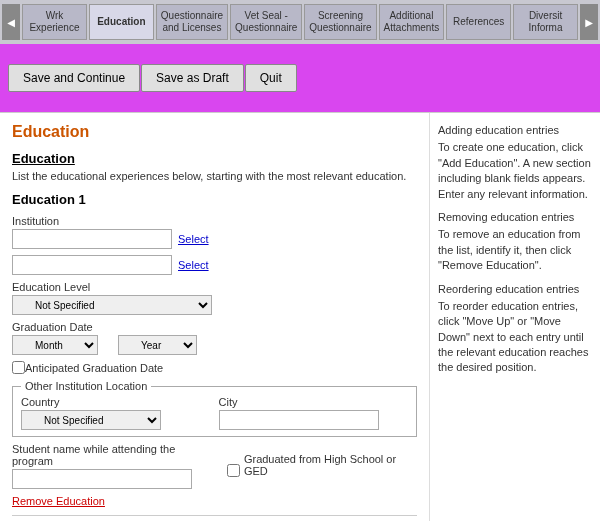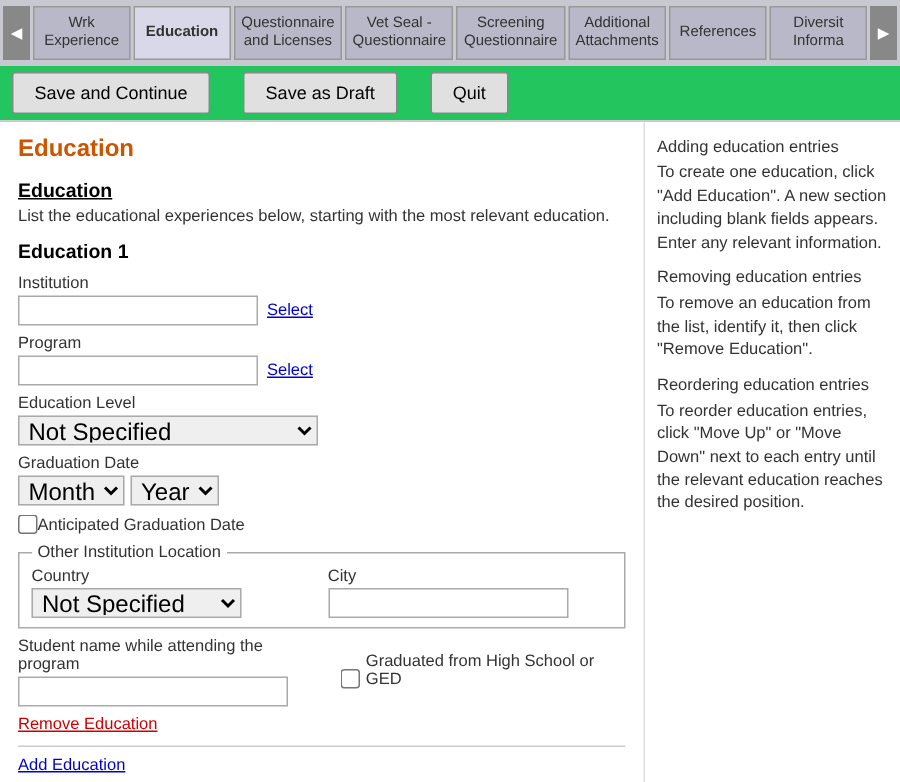--- a/index.html
+++ b/index.html
@@ -42,24 +42,24 @@
       line-height: 1.2;
     }
     .nav-step.active {
       background: #d8d8e8;
       font-weight: bold;
     }
 
     
     .toolbar {
       display: flex;
-      gap: 22px;
-      padding: 4px 8px;
+      gap: 1px;
+      padding: 20px 8px;
       border-bottom: 1px solid #ccc;
-      background: #22c55e;
+      background: #d946ef;
     }
     .btn {
       padding: 6px 14px;
       font-size: 12px;
       border: 1px solid #888;
       background: #e0e0e0;
       cursor: pointer;
       border-radius: 2px;
     }
 
@@ -124,31 +124,31 @@
       width: 160px;
     }
     .select-link {
       color: #0000cc;
       text-decoration: underline;
       cursor: pointer;
       font-size: 11px;
     }
     .form-select {
       border: 1px solid #aaa;
-      padding: 1px 2px;
-      font-size: 16px;
+      padding: 1px 18px;
+      font-size: 10px;
       height: 20px;
     }
     .form-select-full {
       width: 200px;
     }
     .grad-date-row {
       display: flex;
       align-items: center;
-      gap: 4px;
+      gap: 20px;
     }
     .anticipated-row {
       display: flex;
       align-items: center;
       gap: 0;
       margin-bottom: 6px;
     }
     .fieldset-group {
       border: 1px solid #aaa;
       padding: 4px 8px 6px 8px;
@@ -263,21 +263,20 @@
 
     <div class="form-group">
       <label class="form-label">Institution</label>
       <div class="form-row">
         <input class="form-input" type="text" value="" style="">
         <a class="select-link">Select</a>
       </div>
     </div>
 
     <div class="form-group">
-      <label class="form-label">Program</label>
       <div class="form-row">
         <input class="form-input" type="text" value="" style="">
         <a class="select-link">Select</a>
       </div>
     </div>
 
     <div class="form-group">
       <label class="form-label">Education Level</label>
       <select class="form-select form-select-full">
         <option>Not Specified</option>

